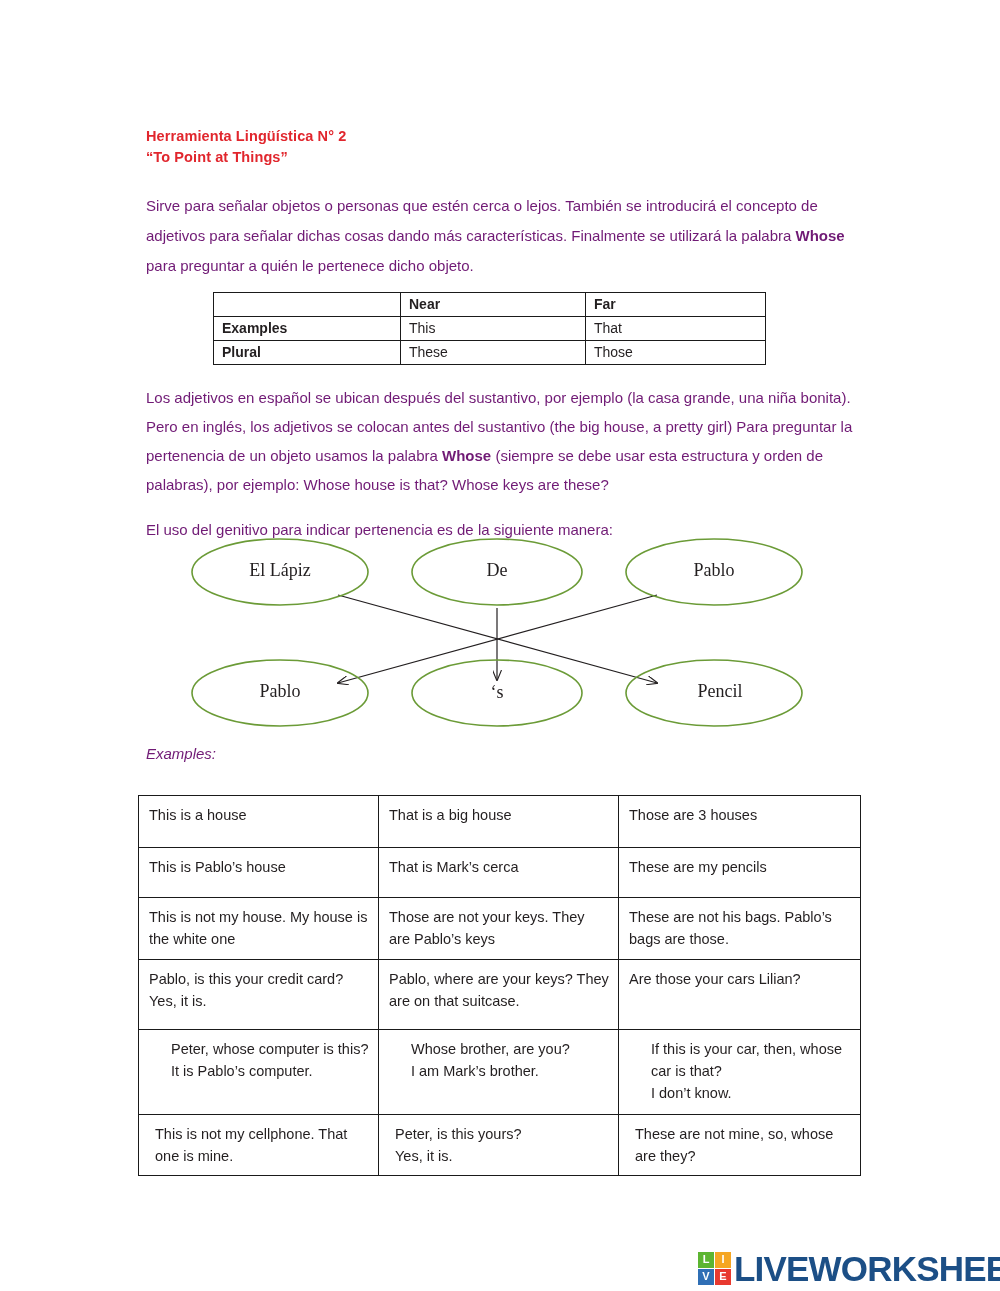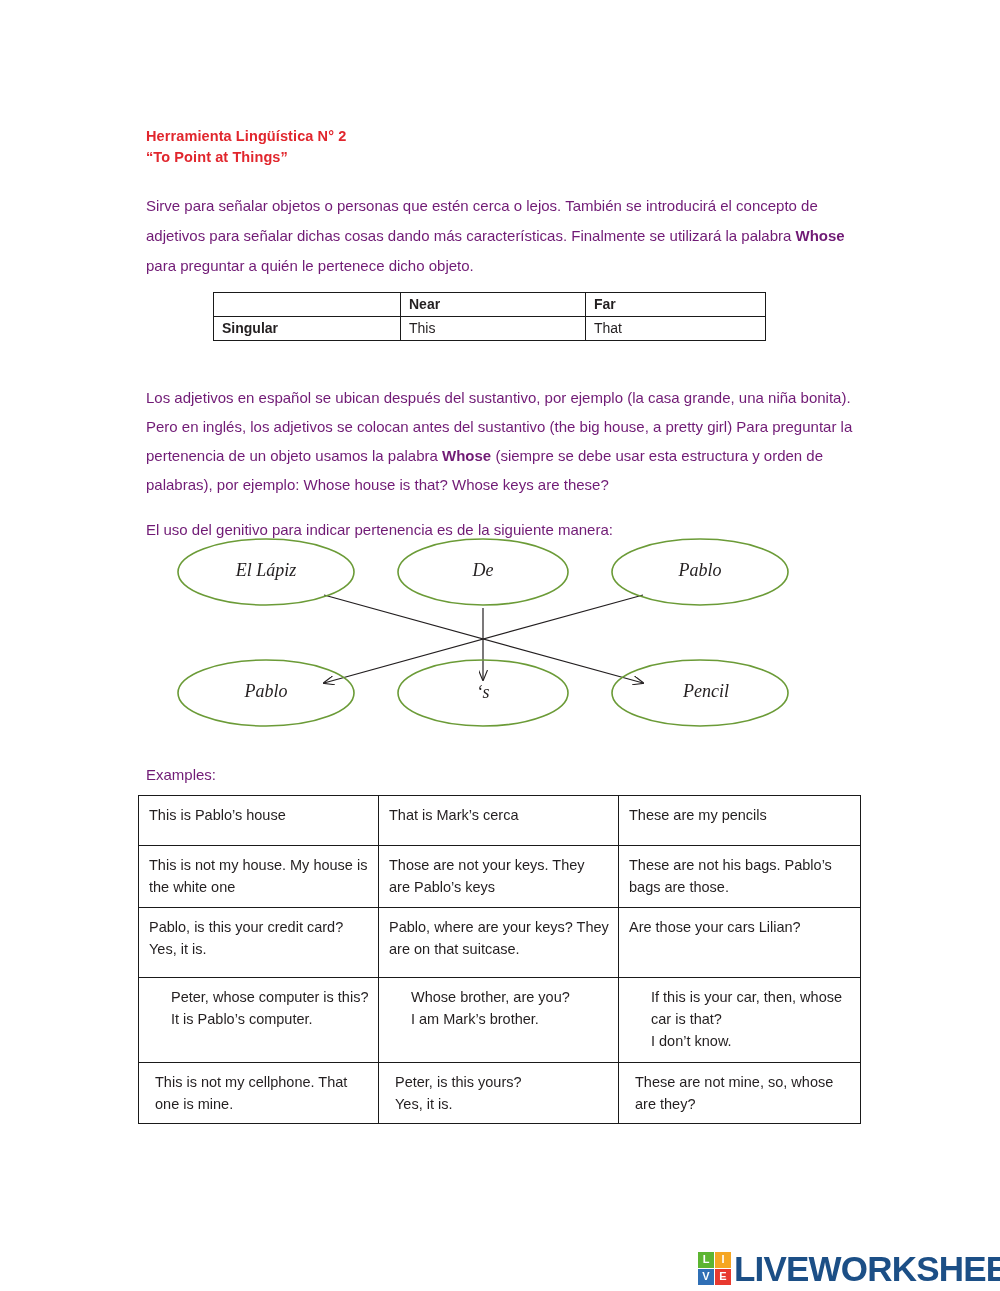--- a/index.html
+++ b/index.html
@@ -83,39 +83,39 @@
   }
   #genitive-intro {
     left: 146px;
     top: 515px;
     width: 700px;
   }
 
   
   .diagram {
     position: absolute;
-    left: 156px;
+    left: 170px;
     top: 520px;
     width: 660px;
     height: 215px;
-    font-style: italic;
   }
   .diagram svg { display: block; }
   .ell-label {
     font-family: "Liberation Serif", serif;
     font-size: 18px;
     fill: #231f20;
   }
 
   
   #examples-label {
     left: 146px;
-    top: 764px;
+    top: 743px;
     width: 300px;
     line-height: 22px;
+    font-style: italic;
   }
 
   
   .examples-table {
     position: absolute;
     left: 138px;
     top: 795px;
     width: 722px;
     border-collapse: collapse;
     table-layout: fixed;
@@ -191,23 +191,28 @@
   </div>
 
   <table class="grammar-table">
     <tbody>
       <tr>
         <td class="c0 hd"></td>
         <td class="c1 hd">Near</td>
         <td class="c2 hd">Far</td>
       </tr>
       <tr>
-        <td class="c0 hd">Singular</td>
+        <td class="c0 hd">Examples</td>
         <td class="c1">This</td>
         <td class="c2">That</td>
+      </tr>
+      <tr>
+        <td class="c0 hd">Plural</td>
+        <td class="c1">These</td>
+        <td class="c2">Those</td>
       </tr>
     </tbody>
   </table>
 
   <div class="para" id="rules-para">
     <span>Los adjetivos en español se ubican después del sustantivo, por ejemplo (la casa grande, una niña bonita). Pero en inglés, los adjetivos se colocan antes del sustantivo (the big house, a pretty girl) Para preguntar la pertenencia de un objeto usamos la palabra </span><b>Whose</b><span> (siempre se debe usar esta estructura y orden de palabras), por ejemplo: Whose house is that? Whose keys are these?</span>
   </div>
 
   <div class="para" id="genitive-intro">El uso del genitivo para indicar pertenencia es de la siguiente manera:</div>
 
@@ -245,20 +250,25 @@
 
       <ellipse cx="544" cy="173" rx="88" ry="33" fill="none" stroke="#6b9b37" stroke-width="1.6"></ellipse>
       <text class="ell-label" x="550" y="173" text-anchor="middle" dominant-baseline="middle">Pencil</text>
     </svg>
   </div>
 
   <div class="para" id="examples-label">Examples:</div>
 
   <table class="examples-table">
     <tbody>
+      <tr class="r1">
+        <td class="ec0">This is a house</td>
+        <td class="ec1">That is a big house</td>
+        <td class="ec2">Those are 3 houses</td>
+      </tr>
       <tr class="r2">
         <td class="ec0">This is Pablo’s house</td>
         <td class="ec1">That is Mark’s cerca</td>
         <td class="ec2">These are my pencils</td>
       </tr>
       <tr class="r3">
         <td class="ec0">This is not my house. My house is the white one</td>
         <td class="ec1">Those are not your keys. They are Pablo’s keys</td>
         <td class="ec2">These are not his bags. Pablo’s bags are those.</td>
       </tr>

